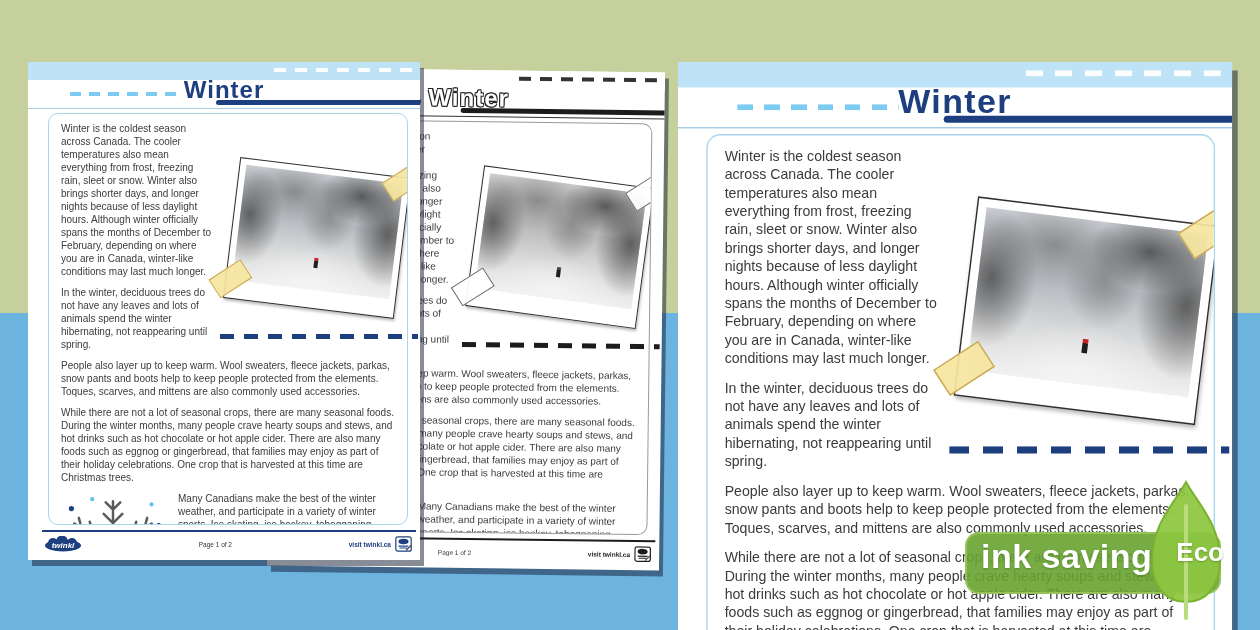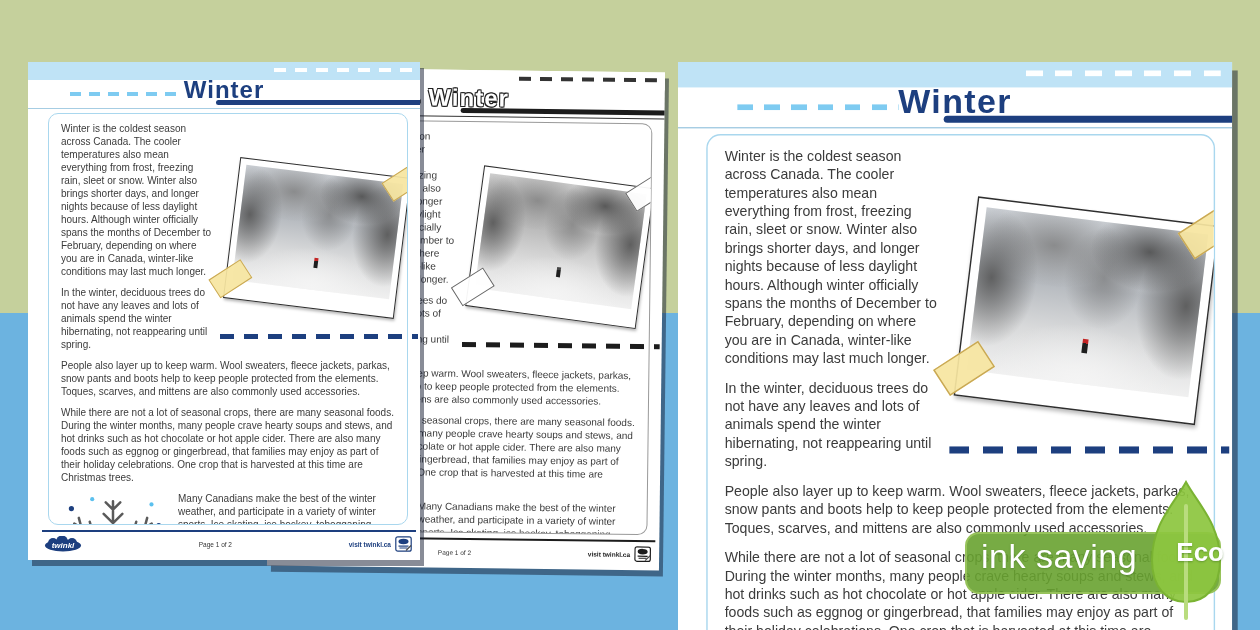--- a/index.html
+++ b/index.html
@@ -73,21 +73,21 @@
   .footer{margin:5px 4px 0 14px;border-top:2.5px solid var(--ink);
         display:flex;align-items:center;justify-content:space-between;padding:4px 4px 0 2px;}
   .page-label{font-size:6.5px;color:#333;}
   .visit{font-size:6.5px;font-weight:bold;color:var(--ink);display:flex;align-items:center;gap:4px;}
   .logo-text{fill:#fff;font-size:8px;font-weight:bold;font-style:italic;}
 
   
   .eco-badge{position:absolute;left:965px;top:480px;z-index:4;width:270px;height:145px;}
   .eco-rect{position:absolute;left:0;top:52px;width:256px;height:62px;box-sizing:border-box;
         background:rgba(104,162,48,.9);border:2px solid rgba(158,200,96,.85);border-radius:14px;}
-  .ink-text{position:absolute;left:16px;top:57px;font-size:34px;font-weight:normal;color:#fff;
+  .ink-text{position:absolute;left:16px;top:57px;font-size:34px;font-weight:bold;color:#fff;
         letter-spacing:.5px;text-shadow:0 1px 2px rgba(60,110,30,.5);}
   .eco-leaf{position:absolute;left:183px;top:0;width:76px;height:142px;}
   .eco-text{position:absolute;left:183px;top:57px;width:76px;text-align:right;
         font-size:26px;font-weight:bold;color:#fff;text-shadow:0 1px 2px rgba(60,110,30,.5);}
 </style>
 </head>
 <body>
 
 <div class="stage">
   <div class="bg-blue"></div>

